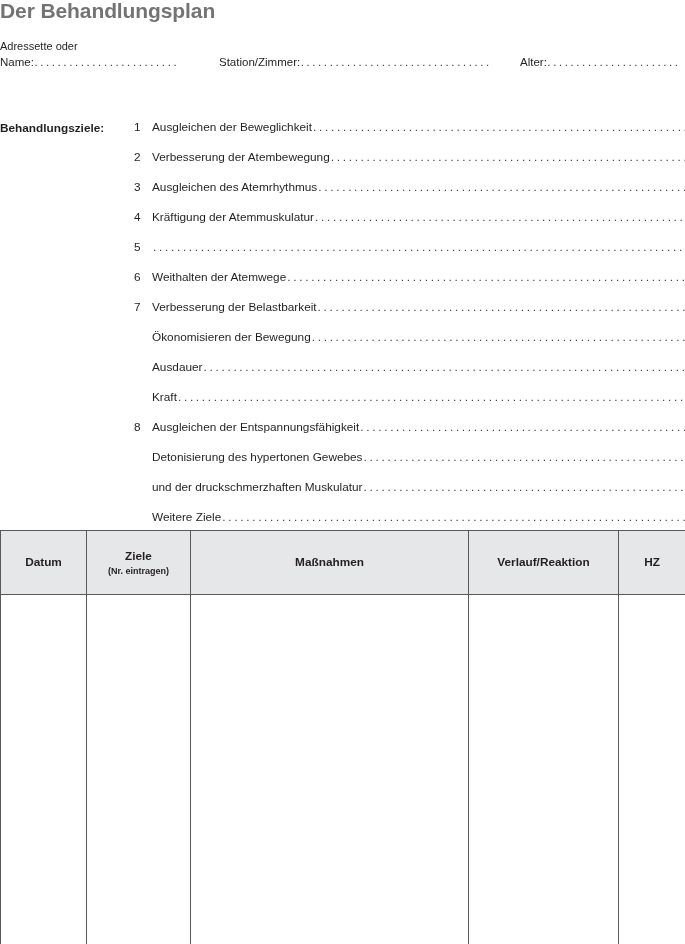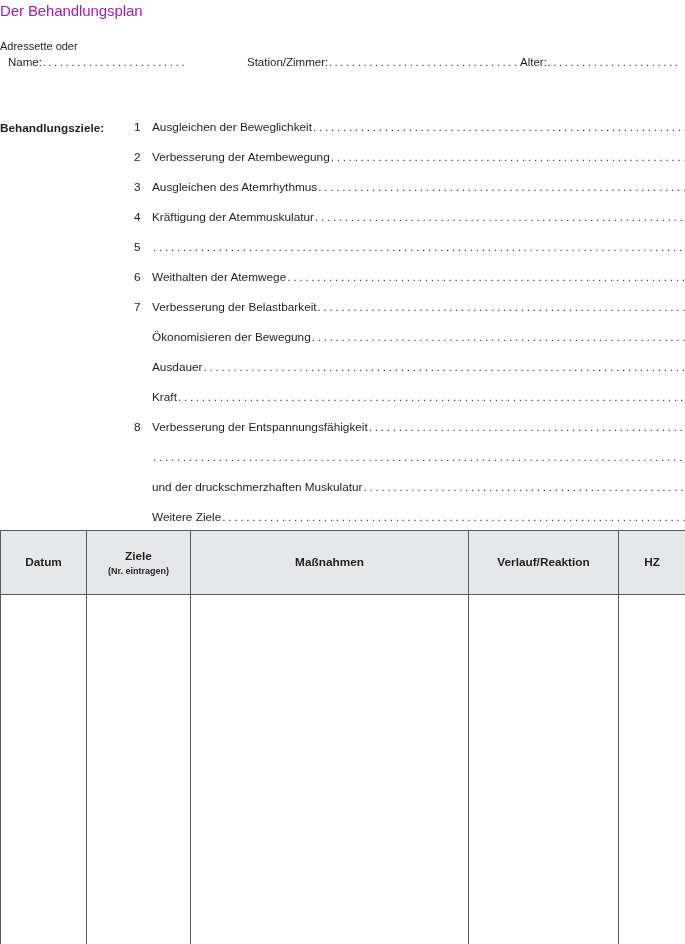--- a/index.html
+++ b/index.html
@@ -22,23 +22,23 @@
     width: 685px;
     height: 944px;
     box-sizing: border-box;
   }
 
   
   .doc-title {
     position: absolute;
     left: 0;
     top: 0;
-    font-size: 15px;
-    font-weight: normal;
-    color: #a21caf;
+    font-size: 21px;
+    font-weight: bold;
+    color: #737373;
     letter-spacing: -0.1px;
     line-height: 22px;
     white-space: nowrap;
   }
 
   
   .addr-block {
     position: absolute;
     left: 0;
     top: 39px;
@@ -70,22 +70,22 @@
   .field .f-dots {
     flex: 1 1 auto;
     overflow: hidden;
     white-space: nowrap;
     font-size: 11.5px;
     letter-spacing: 2.6px;
     color: #3a3a3a;
     margin-left: 0.5px;
   }
 
-  .field-name     { left: 8px;     width: 210px; }
-  .field-station  { left: 219px; width: 285px; margin-left: 28px; }
+  .field-name     { left: 0;     width: 210px; }
+  .field-station  { left: 219px; width: 285px; }
   .field-alter    { left: 520px; width: 170px; }
 
   
   .goals-label {
     position: absolute;
     left: 0;
     top: 121px;
     font-size: 11.8px;
     font-weight: bold;
     white-space: nowrap;
@@ -282,27 +282,28 @@
       <div class="goal-row sub">
         <span class="goal-num"></span>
         <span class="goal-body">
           <span class="goal-text">Kraft</span>
           <span class="goal-dots">................................................................................................</span>
         </span>
       </div>
       <div class="goal-row">
         <span class="goal-num">8</span>
         <span class="goal-body">
-          <span class="goal-text">Verbesserung der Entspannungsfähigkeit</span>
+          <span class="goal-text">Ausgleichen der Entspannungsfähigkeit</span>
           <span class="goal-dots">................................................................................................</span>
         </span>
       </div>
       <div class="goal-row sub">
         <span class="goal-num">9</span>
         <span class="goal-body">
+          <span class="goal-text">Detonisierung des hypertonen Gewebes</span>
           <span class="goal-dots">................................................................................................</span>
         </span>
       </div>
       <div class="goal-row sub">
         <span class="goal-num"></span>
         <span class="goal-body">
           <span class="goal-text">und der druckschmerzhaften Muskulatur</span>
           <span class="goal-dots">................................................................................................</span>
         </span>
       </div>

